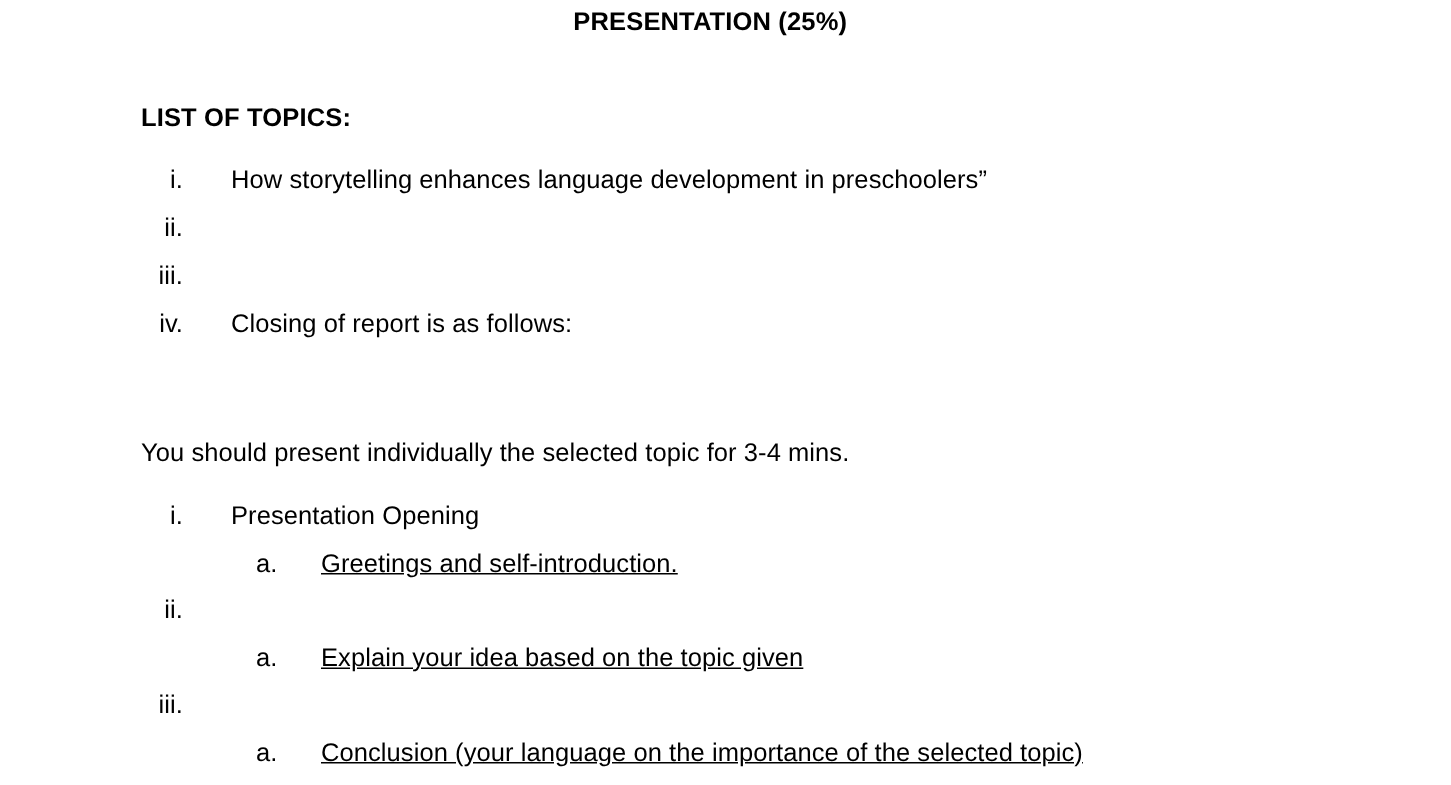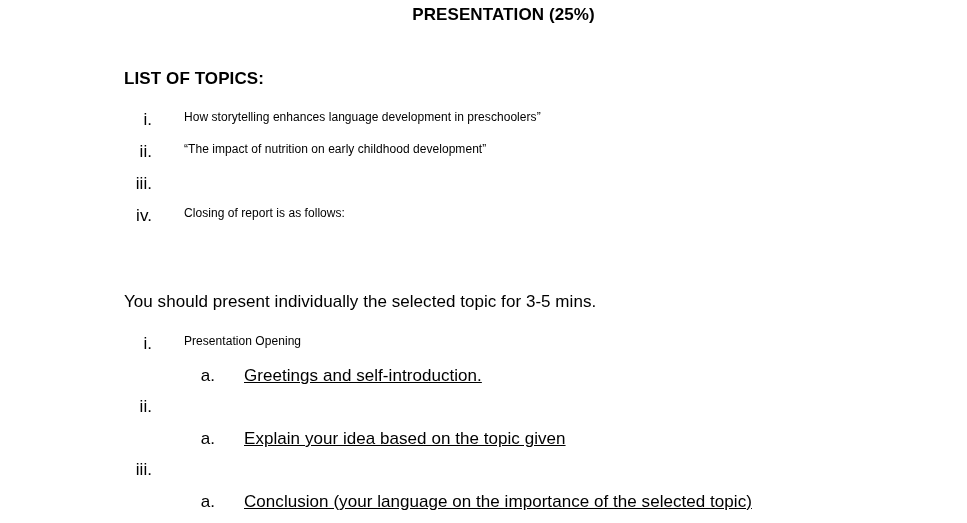--- a/index.html
+++ b/index.html
@@ -13,21 +13,20 @@
     position: relative;
     overflow: hidden;
     font-family: "Liberation Sans", sans-serif;
     color: #000000;
     -webkit-font-smoothing: antialiased;
   }
 
   .page {
     position: absolute;
     inset: 0;
-    margin-left: 30px;
   }
 
   
   .doc-title {
     position: absolute;
     top: 5px;
     left: 0;
     width: 947px;
     text-align: center;
     font-size: 17px;
@@ -78,21 +77,21 @@
   .marker {
     position: absolute;
     left: 62px;
     width: 60px;
     text-align: right;
     font-size: 17px;
   }
   .item-text {
     position: absolute;
     left: 154px;
-    font-size: 12px;
+    font-size: 17px;
   }
 
   .marker-sub {
     position: absolute;
     left: 128px;
     width: 57px;
     text-align: right;
     font-size: 17px;
   }
   .item-text-sub {
@@ -113,36 +112,35 @@
 
   <div class="list-block list-topics">
 
     <div class="list-row">
       <span class="marker">i.</span>
       <span class="item-text">How storytelling enhances language development in preschoolers”</span>
     </div>
 
     <div class="list-row">
       <span class="marker">ii.</span>
-      <span class="item-text">“The impact of nutrition on early childhood development”</span>
     </div>
 
     <div class="list-row">
       <span class="marker">iii.</span>
     </div>
 
     <div class="list-row">
       <span class="marker">iv.</span>
       <span class="item-text">Closing of report is as follows:</span>
     </div>
 
   </div>
 
 
-  <div class="body-paragraph">You should present individually the selected topic for 3-5 mins.</div>
+  <div class="body-paragraph">You should present individually the selected topic for 3-4 mins.</div>
 
   <div class="list-block list-instruction">
 
     <div class="list-row">
       <span class="marker">i.</span>
       <span class="item-text">Presentation Opening</span>
     </div>
 
     <div class="list-row sub">
       <span class="marker-sub">a.</span>

